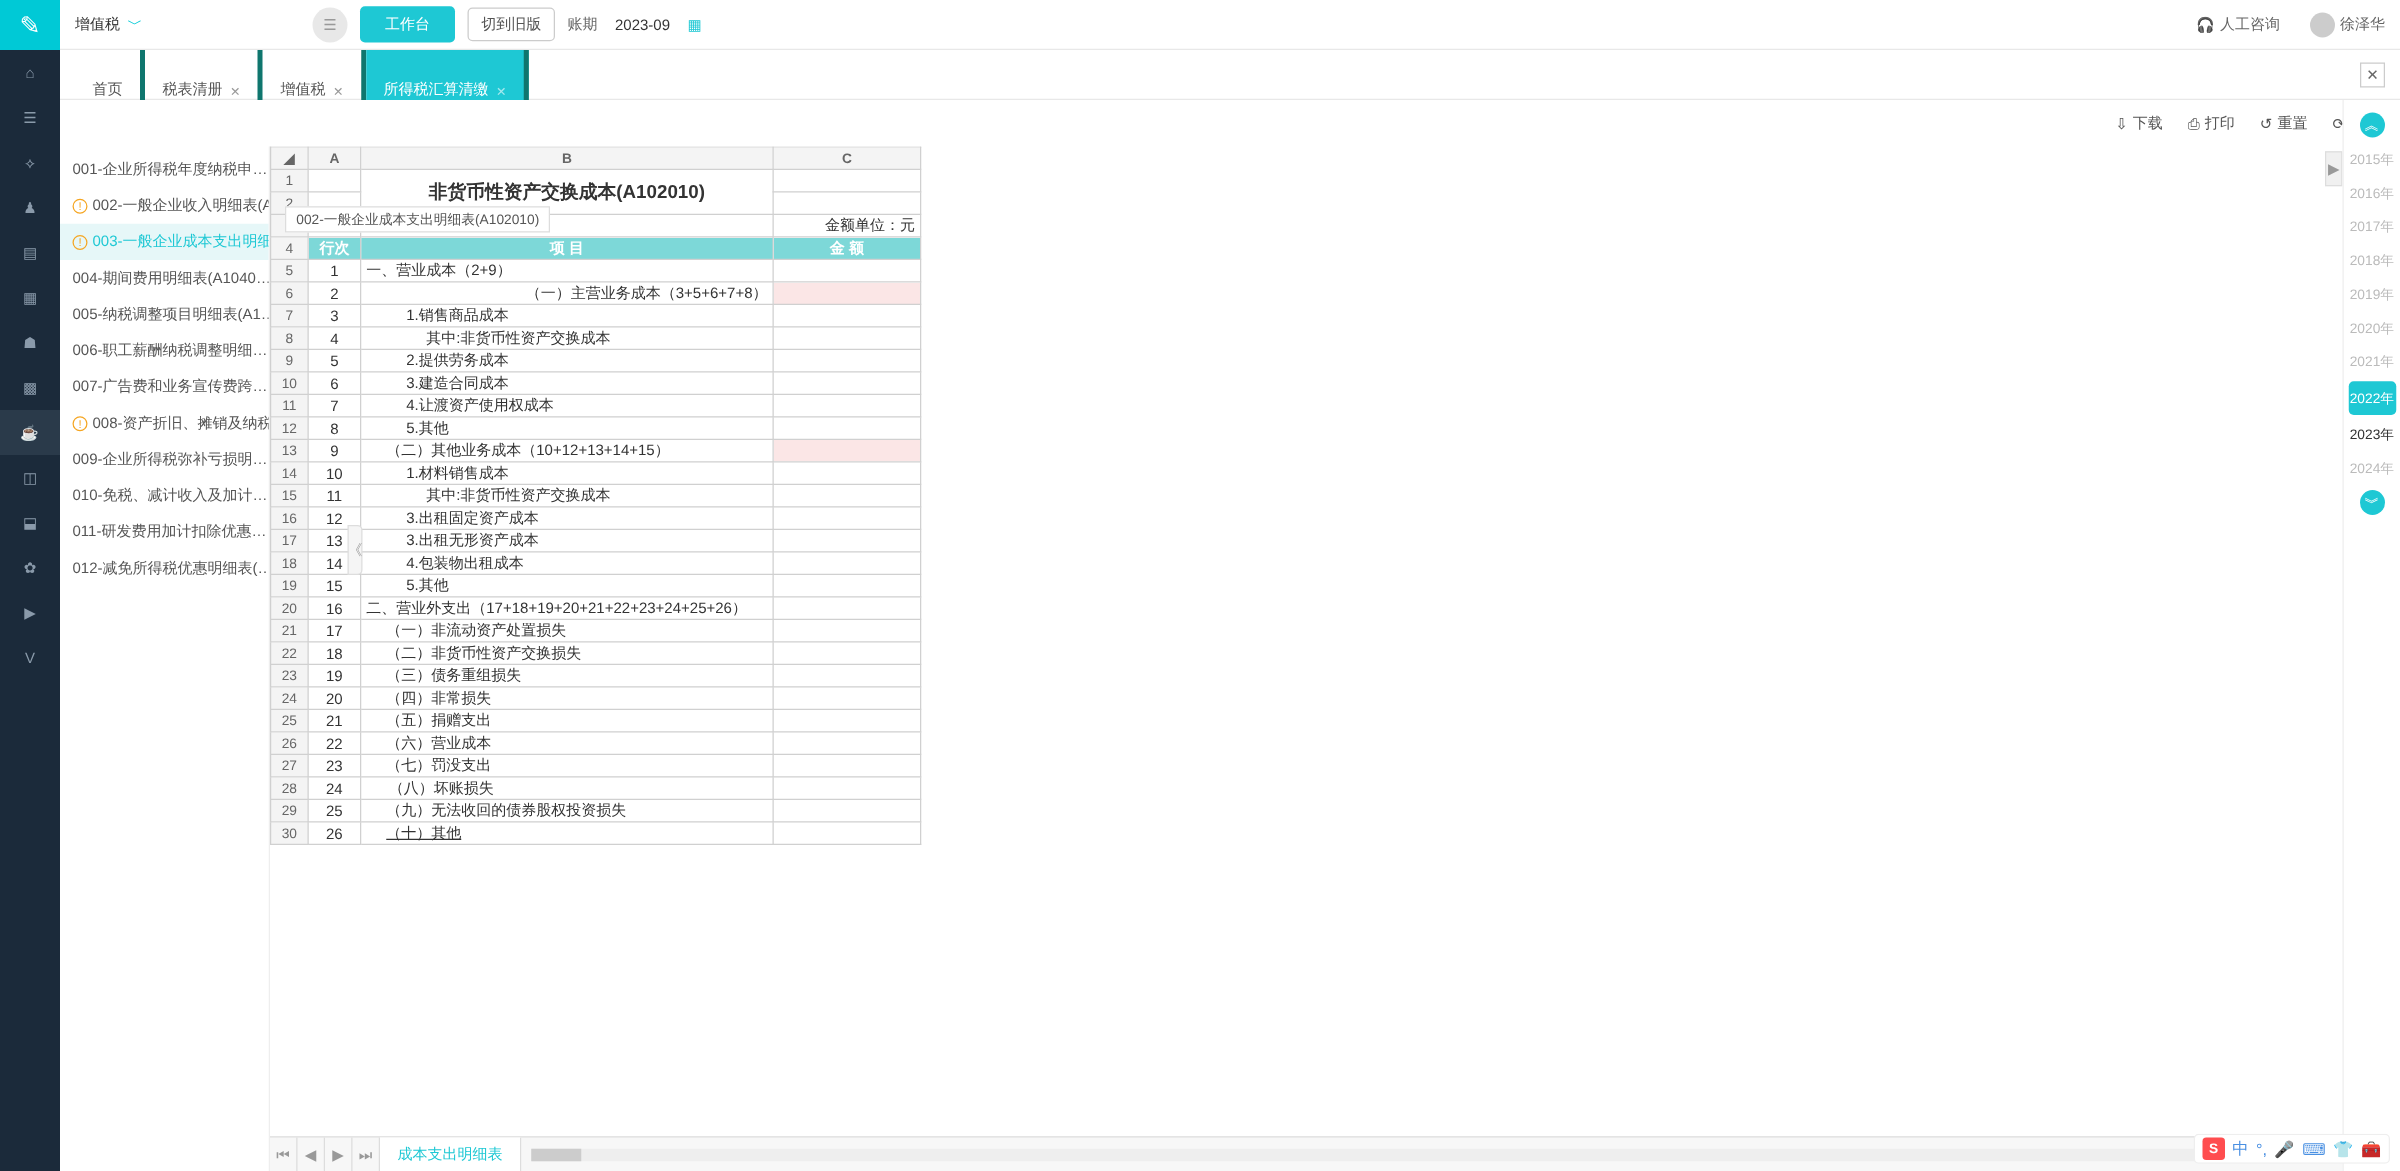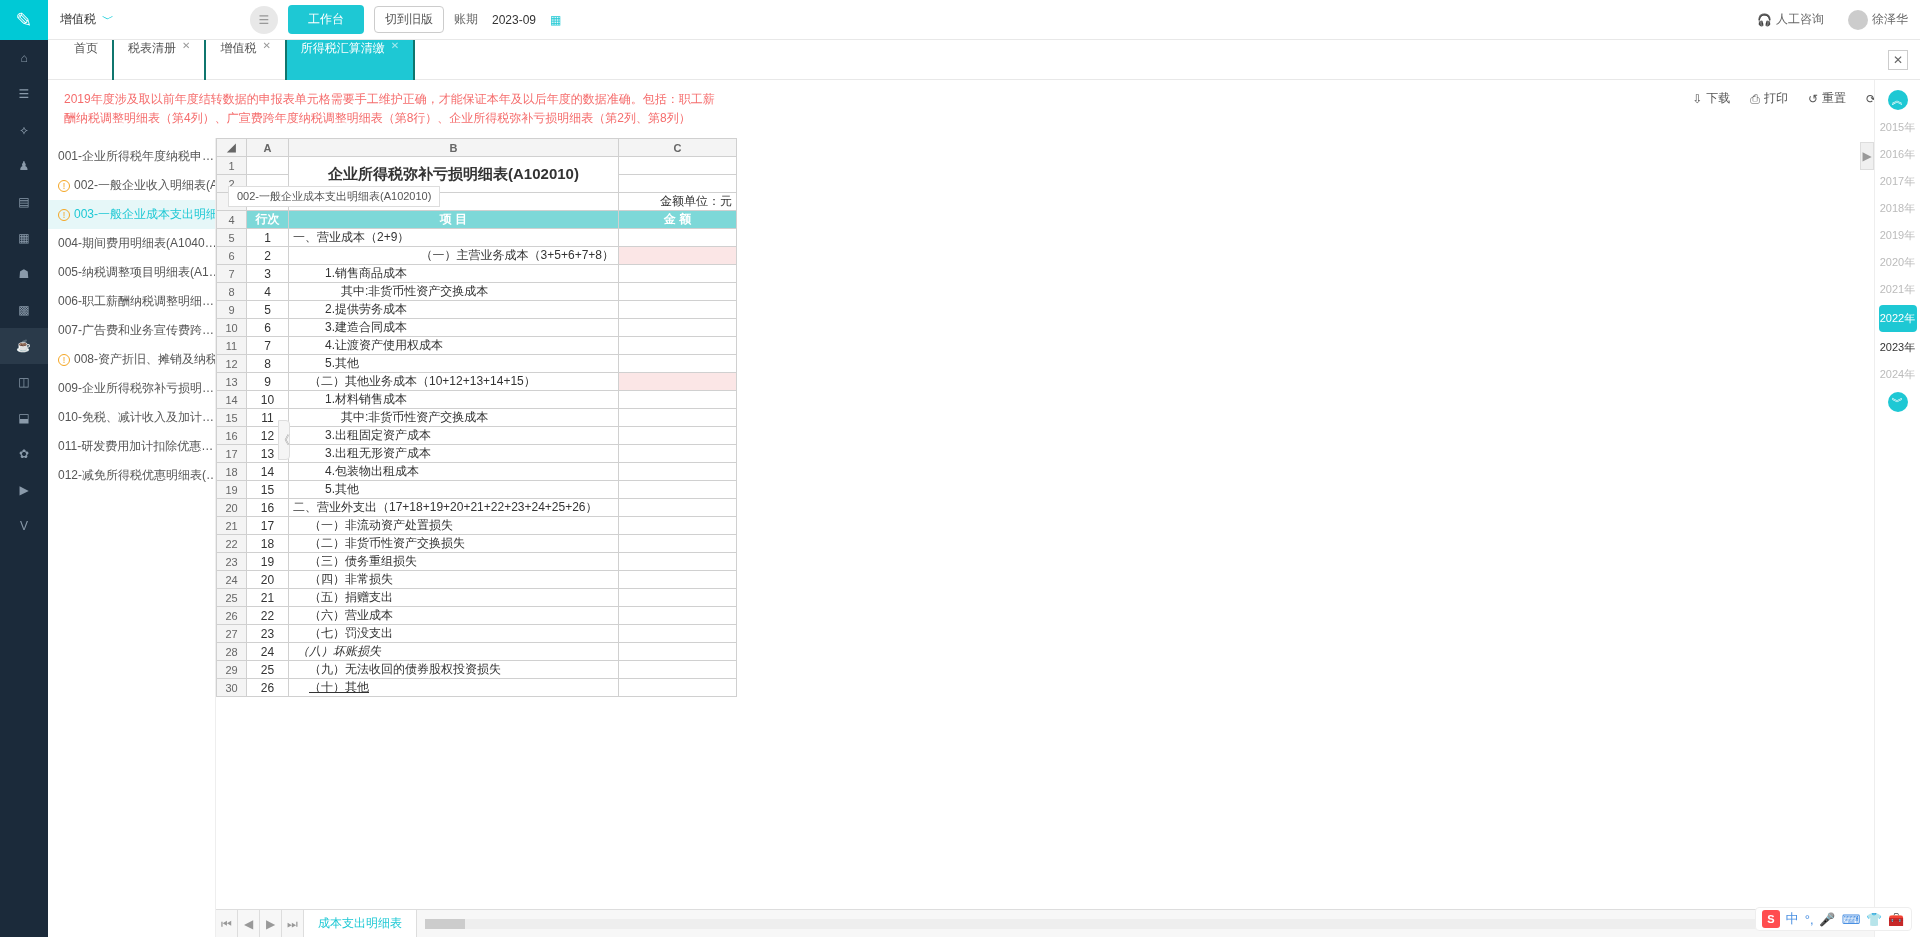--- a/index.html
+++ b/index.html
@@ -17,21 +17,21 @@
 .pill-primary{background:#1ec8d4;color:#fff;padding:6px 20px}
 .pill-outline{background:#fff;border:1px solid #ccc;color:#555;padding:4px 10px}
 .topbar .circle-icon{width:28px;height:28px;border-radius:50%;background:#e8e8e8;display:flex;align-items:center;justify-content:center;color:#999}
 .topbar .period-label{color:#666}
 .topbar .period-val{color:#333;margin-left:4px}
 .topbar .cal-icon{color:#1ec8d4;margin-left:4px}
 .topbar .spacer{flex:1}
 .topbar .right-item{display:flex;align-items:center;gap:4px;color:#666;cursor:pointer;margin-left:14px}
 .avatar{width:20px;height:20px;border-radius:50%;background:#ccc;display:inline-block}
 .tabs{height:40px;background:#fff;border-bottom:1px solid #e8e8e8;display:flex;align-items:center;padding:0 12px;position:relative}
-.tab{padding:0 14px;height:40px;display:flex;align-items:flex-start;gap:6px;color:#555;cursor:pointer;border-right:2px solid #0f766e}
+.tab{padding:0 14px;height:40px;display:flex;align-items:flex-end;gap:6px;color:#555;cursor:pointer;border-right:4px solid #0f766e}
 .tab.active{background:#1ec8d4;color:#fff}
 .tab .close{font-size:10px;opacity:.6}
 .tabs .close-all{position:absolute;right:12px;top:10px;width:20px;height:20px;border:1px solid #ccc;display:flex;align-items:center;justify-content:center;cursor:pointer;color:#666}
 .content{flex:1;display:flex;overflow:hidden;position:relative}
 .notice-row{padding:10px 16px;display:flex;align-items:flex-start;background:#fff}
 .notice{color:#f56c6c;line-height:1.6;flex:1;max-width:660px}
 .toolbar{display:flex;gap:20px;align-items:center;margin-left:auto}
 .tool-btn{display:flex;align-items:center;gap:4px;color:#555;cursor:pointer}
 .body-split{flex:1;display:flex;overflow:hidden}
 .form-list{width:168px;border-right:1px solid #eee;overflow-y:auto;padding:4px 0}
@@ -129,21 +129,20 @@
         <div class="tab active">
           <span>所得税汇算清缴</span>
           <span class="close">✕</span>
         </div>
       <div class="close-all">✕</div>
     </div>
 
     <div class="content">
       <div class="content-col">
         <div class="notice-row">
-          <div class="notice">2019年度涉及取以前年度结转数据的申报表单元格需要手工维护正确，才能保证本年及以后年度的数据准确。包括：职工薪酬纳税调整明细表（第4列）、广宣费跨年度纳税调整明细表（第8行）、企业所得税弥补亏损明细表（第2列、第8列）</div>
           <div class="toolbar">
             <div class="tool-btn">
                 <span>⇩</span>
                 <span>下载</span>
               </div>
             <div class="tool-btn">
                 <span>⎙</span>
                 <span>打印</span>
               </div>
             <div class="tool-btn">
@@ -207,21 +206,21 @@
                 <tbody>
                     <tr>
                   <th class="rowhdr">◢</th>
                   <th class="colhdr colA">A</th>
                   <th class="colhdr colB">B</th>
                   <th class="colhdr colC">C</th>
                 </tr>
                 <tr>
                       <td class="rowhdr">1</td>
                       <td class="colA"></td>
-                      <td class="title-cell" rowspan="2">企业所得税弥补亏损明细表(A102010)</td>
+                      <td class="title-cell" rowspan="2">非货币性资产交换成本(A102010)</td>
                       <td></td>
                     </tr>
                 <tr>
                       <td class="rowhdr">2</td>
                       <td class="colA"></td>
                       <td></td>
                     </tr>
                 <tr>
                       <td class="rowhdr">3</td>
                       <td class="colA"></td>
@@ -370,21 +369,21 @@
                     </tr>
                     <tr>
                       <td class="rowhdr">27</td>
                       <td class="colA">23</td>
                       <td style="padding-left: 20px;">（七）罚没支出</td>
                       <td></td>
                     </tr>
                     <tr>
                       <td class="rowhdr">28</td>
                       <td class="colA">24</td>
-                      <td style="padding-left: 8px; font-style: italic;">（八）坏账损失</td>
+                      <td style="padding-left: 22px;">（八）坏账损失</td>
                       <td></td>
                     </tr>
                     <tr>
                       <td class="rowhdr">29</td>
                       <td class="colA">25</td>
                       <td style="padding-left: 20px;">（九）无法收回的债券股权投资损失</td>
                       <td></td>
                     </tr>
                     <tr>
                       <td class="rowhdr">30</td>

